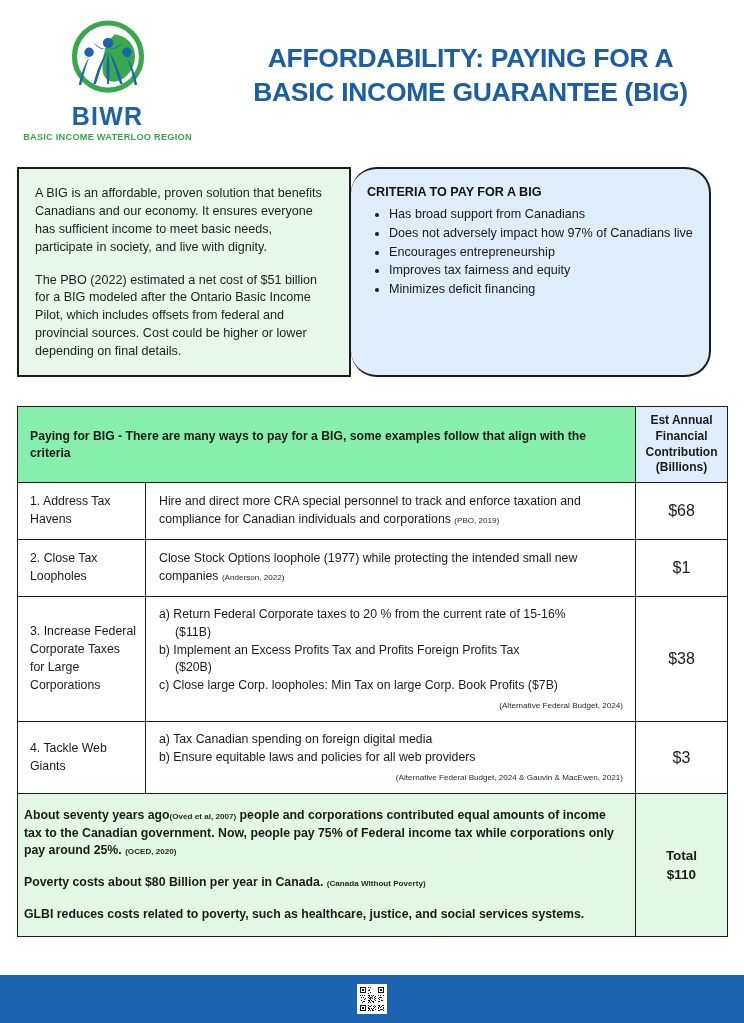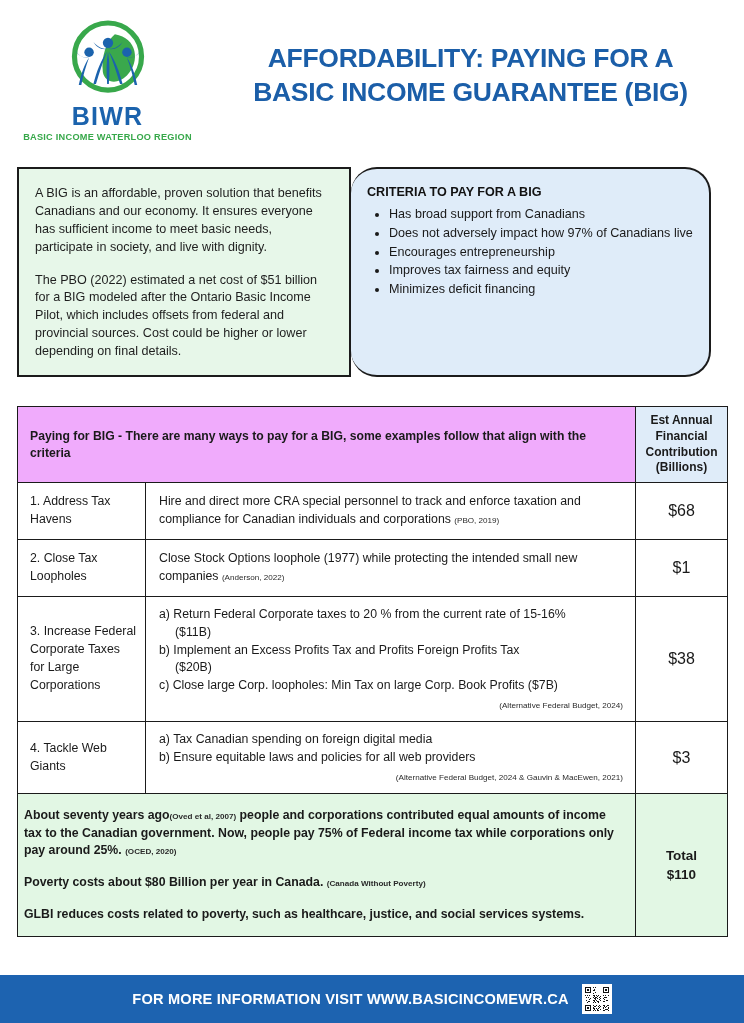--- a/index.html
+++ b/index.html
@@ -122,21 +122,21 @@
   table.big-table td, table.big-table th {
     border: 1.6px solid #1b1b1b;
     vertical-align: middle;
     box-sizing: border-box;
   }
   .col-a { width: 128px; }
   .col-b { width: 490px; }
   .col-c { width: 92px; }
 
   .hdr-main {
-    background: #f0abfc;
+    background: #86efac;
     font-size: 12.2px;
     font-weight: bold;
     padding: 10px 12px;
     line-height: 1.38;
     text-align: left;
   }
   .hdr-amt {
     background: #dfecf9;
     font-size: 12px;
     font-weight: bold;
@@ -337,21 +337,20 @@
         <td class="sum-amt">
           <span class="desc-line">Total</span>
           <span class="desc-line">$110</span>
         </td>
       </tr>
     </tbody>
   </table>
 </div>
 
 <div class="footer">
-  <div class="footer-text">FOR MORE INFORMATION VISIT WWW.BASICINCOMEWR.CA</div>
   <svg class="qr" viewBox="0 0 29 29" shape-rendering="crispEdges">
     <rect width="29" height="29" fill="#ffffff"></rect>
     <g fill="#111111">
       <rect x="1" y="1" width="7" height="1"></rect>
         <rect x="1" y="7" width="7" height="1"></rect>
       <rect x="1" y="1" width="1" height="7"></rect>
         <rect x="7" y="1" width="1" height="7"></rect>
       <rect x="3" y="3" width="3" height="3"></rect>
       <rect x="21" y="1" width="7" height="1"></rect>
         <rect x="21" y="7" width="7" height="1"></rect>

